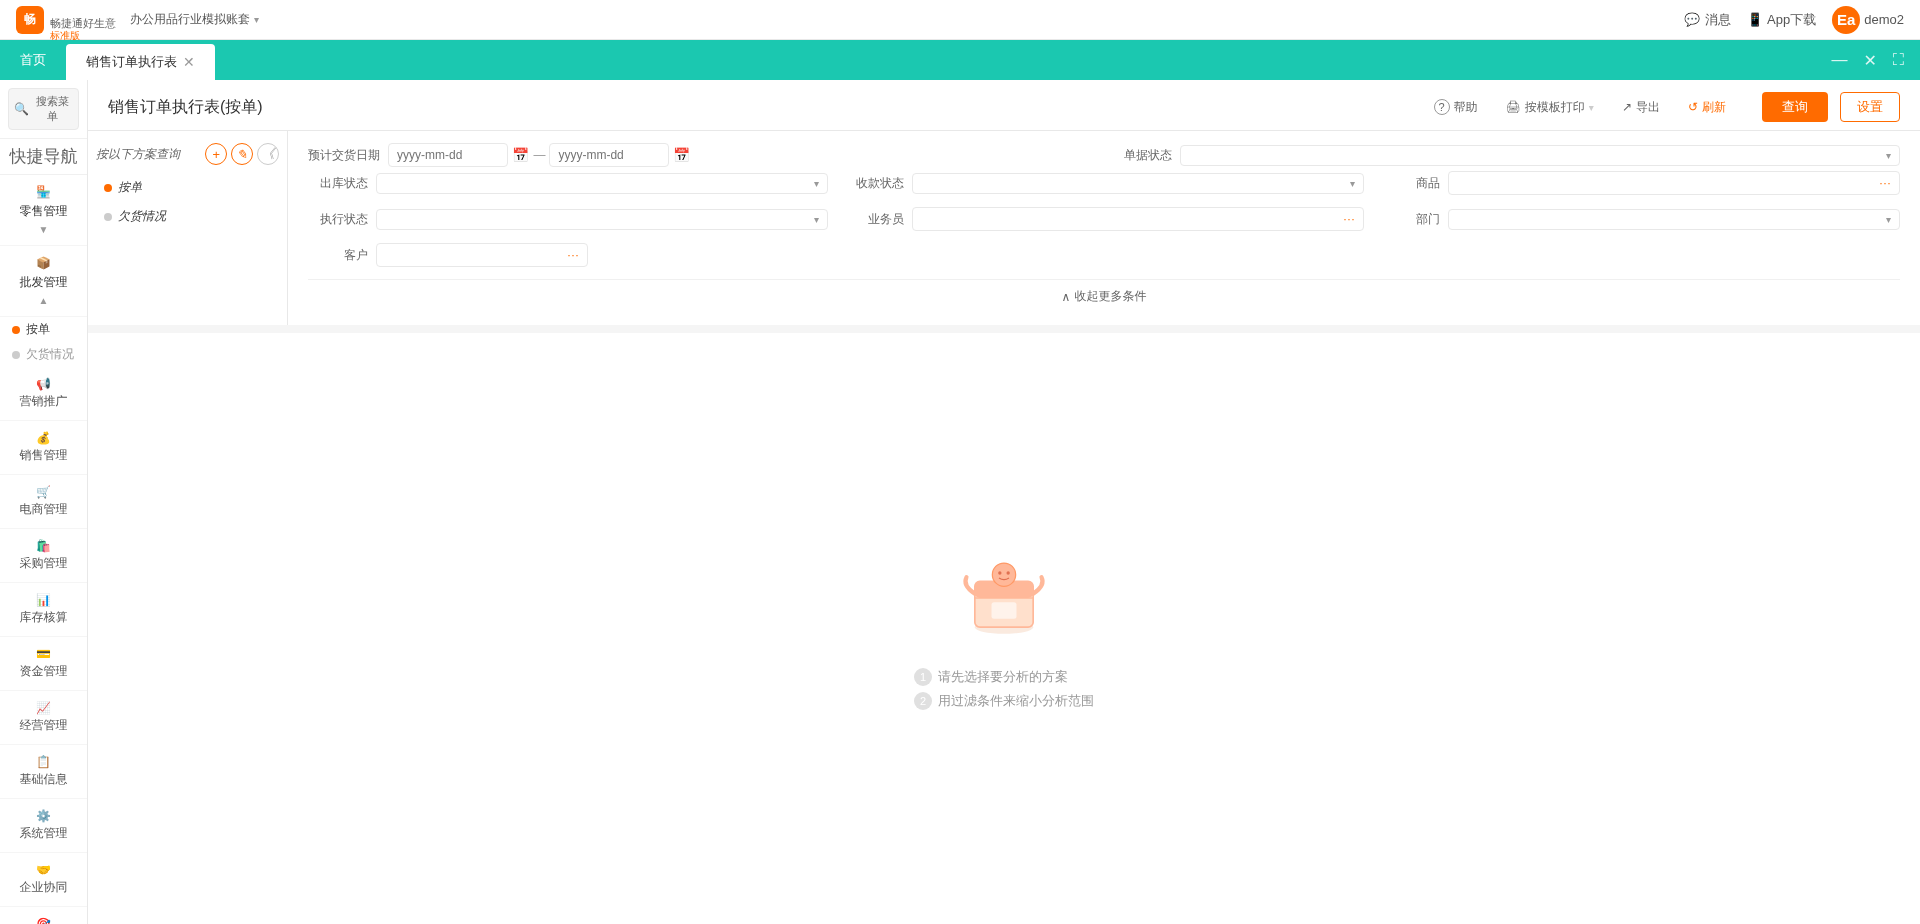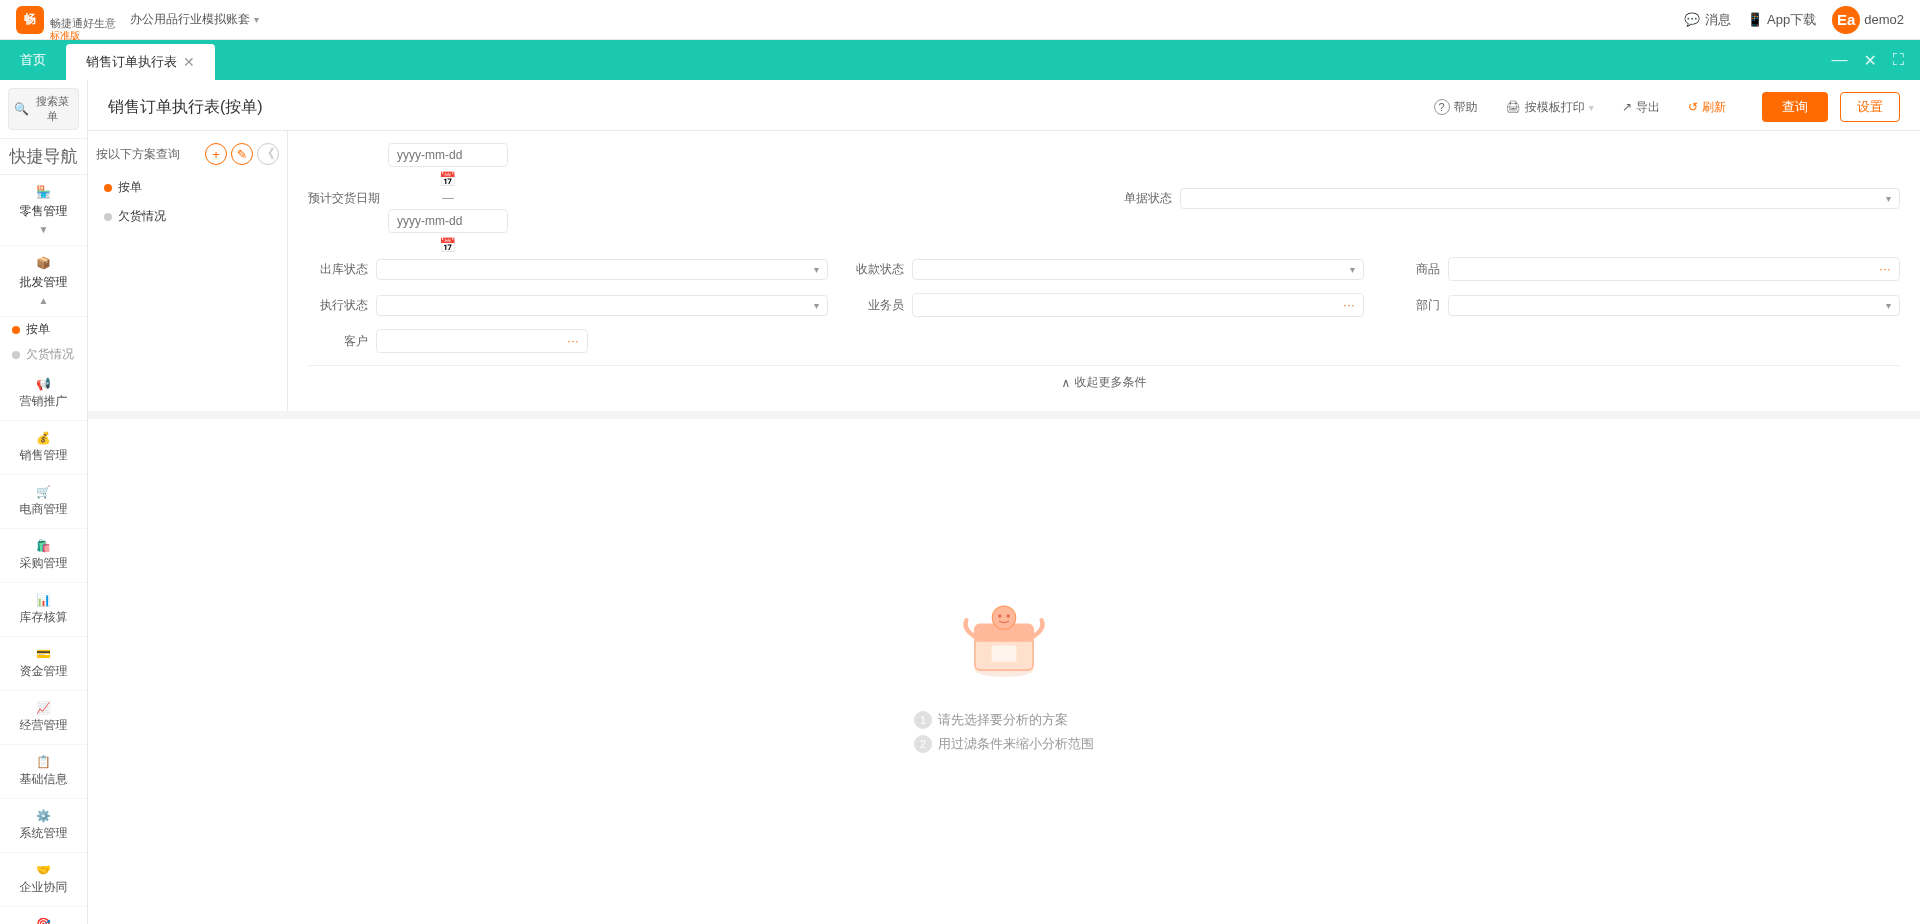--- a/index.html
+++ b/index.html
@@ -44,37 +44,37 @@
     .page-header { padding: 12px 20px 8px; background: #fff; border-bottom: 1px solid #e8e8e8; display: flex; align-items: center; justify-content: space-between; flex-shrink: 0; gap: 28px; }
     .page-title { font-size: 16px; font-weight: 500; color: #333; }
     .page-header-actions { display: flex; align-items: center; gap: 12px; }
     .header-action { display: flex; align-items: center; gap: 4px; font-size: 12px; color: #666; cursor: pointer; padding: 4px 8px; border-radius: 4px; }
     .header-action.orange { color: #ff6b00; }
     .btn-query { background: #ff6b00; color: white; border: none; padding: 6px 20px; border-radius: 4px; font-size: 13px; cursor: pointer; margin-left: 16px; }
     .btn-settings { background: white; color: #ff6b00; border: 1px solid #ff6b00; padding: 5px 16px; border-radius: 4px; font-size: 13px; cursor: pointer; }
 
     
     .filter-panel { display: flex; background: #fff; flex-shrink: 0; }
-    .filter-left { width: 200px; min-width: 200px; border-right: 1px solid #e8e8e8; padding: 12px 8px; }
+    .filter-left { width: 200px; min-width: 200px; border-right: 1px solid #e8e8e8; padding: 12px 8px; font-style: italic; }
     .filter-left-header { display: flex; align-items: center; justify-content: space-between; margin-bottom: 8px; }
     .filter-left-title { font-size: 12px; color: #666; }
     .filter-left-actions { display: flex; gap: 4px; }
     .icon-btn { width: 22px; height: 22px; border-radius: 50%; display: flex; align-items: center; justify-content: center; cursor: pointer; font-size: 13px; color: #ff6b00; border: 1px solid #ff6b00; }
     .icon-btn-gray { border-color: #ccc; color: #999; }
     .filter-scheme-item { display: flex; align-items: center; gap: 6px; padding: 6px 8px; border-radius: 4px; cursor: pointer; font-size: 12px; color: #333; }
     .filter-scheme-item.active { color: #404040; }
     .filter-right { flex: 1; padding: 12px 20px; }
     .filter-row { display: flex; align-items: center; gap: 16px; margin-bottom: 12px; }
     .filter-group { display: flex; align-items: center; gap: 8px; flex: 1; }
     .filter-label { font-size: 12px; color: #666; white-space: nowrap; min-width: 60px; text-align: right; }
     .filter-label-wide { min-width: 70px; }
     .date-quick-btns { display: flex; gap: 2px; }
     .date-quick-btn { padding: 2px 6px; font-size: 11px; border-radius: 3px; cursor: pointer; color: #666; border: 1px solid transparent; }
     .date-quick-btn.active { background: #ff6b00; color: white; border-color: #ff6b00; border-radius: 10px; }
-    .date-input-group { display: flex; align-items: center; gap: 4px; flex-direction: column; }
+    .date-input-group { display: flex; align-items: center; gap: 4px; }
     .date-input { border: 1px solid #e8e8e8; border-radius: 4px; padding: 4px 8px; font-size: 12px; color: #bbb; width: 120px; }
     .date-separator { color: #999; font-size: 12px; }
     .filter-select { flex: 1; border: 1px solid #e8e8e8; border-radius: 4px; padding: 4px 8px; font-size: 12px; color: #333; background: white; cursor: pointer; display: flex; align-items: center; justify-content: space-between; min-width: 120px; }
     .filter-select-placeholder { color: #bbb; }
     .filter-select-arrow { color: #999; font-size: 10px; }
     .filter-input-dots { flex: 1; border: 1px solid #e8e8e8; border-radius: 4px; padding: 4px 8px; font-size: 12px; min-width: 120px; display: flex; align-items: center; justify-content: flex-end; cursor: pointer; color: #ff6b00; }
     .filter-status-select { flex: 1; border: 1px solid #e8e8e8; border-radius: 4px; padding: 4px 8px; font-size: 12px; color: #333; background: white; cursor: pointer; display: flex; align-items: center; justify-content: space-between; min-width: 200px; }
     .collapse-row { display: flex; justify-content: center; padding: 4px 0; border-top: 1px solid #f0f0f0; }
     .collapse-btn { display: flex; align-items: center; gap: 4px; font-size: 12px; color: #666; cursor: pointer; padding: 4px 12px; }
 

